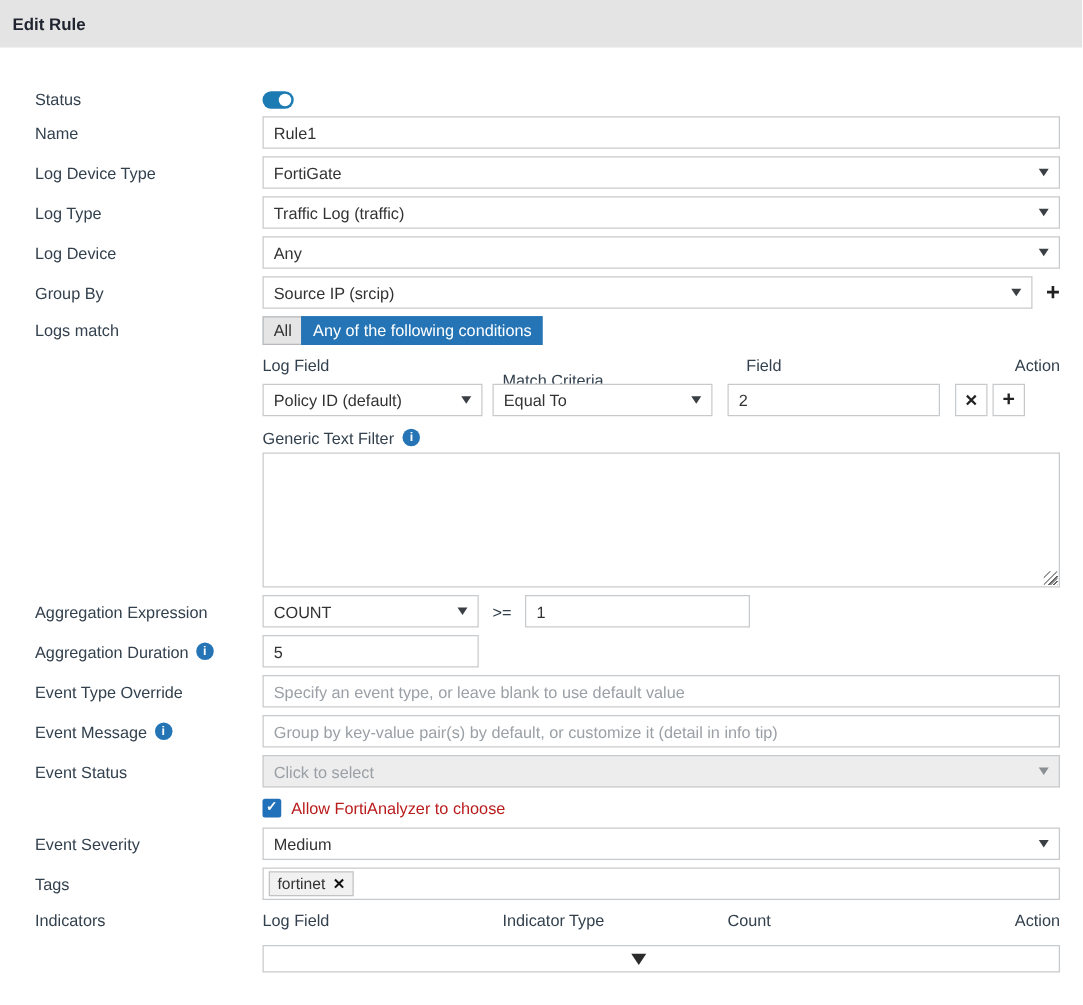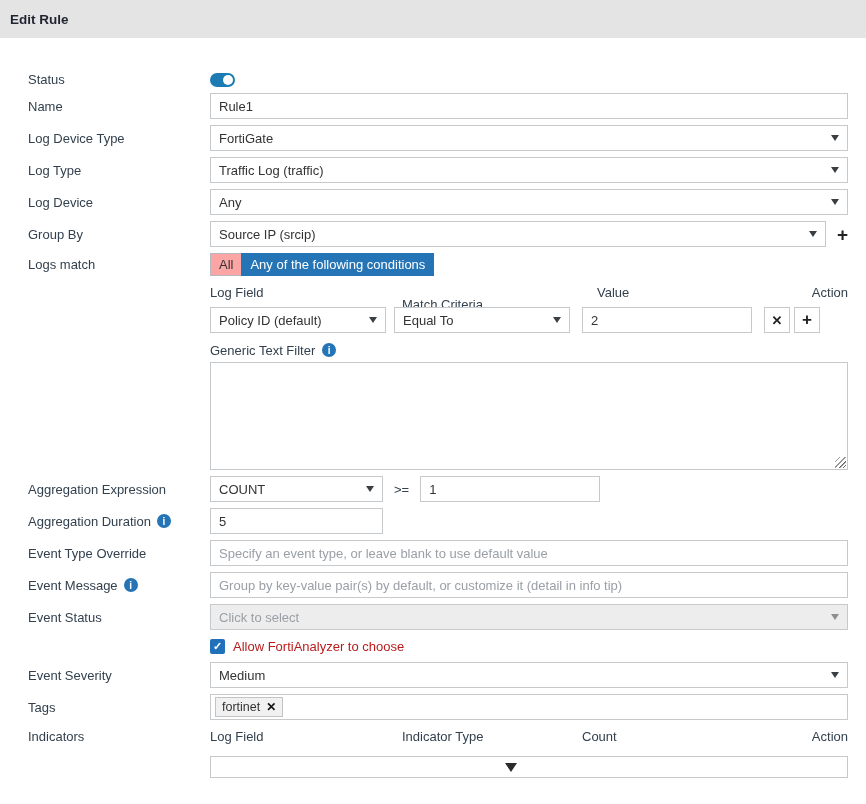--- a/index.html
+++ b/index.html
@@ -59,21 +59,21 @@
   
   .groupby-select { flex: 1; }
   .add-plain {
     margin-left: 11px; font-size: 19px; font-weight: bold; color: #222;
     line-height: 1; cursor: pointer; flex-shrink: 0;
   }
 
   
   .seg-group { display: flex; height: 23px; }
   .seg {
-    height: 23px; padding: 0 8px; border: 1px solid #b6babe; background: #fca5a5;
+    height: 23px; padding: 0 8px; border: 1px solid #b6babe; background: #e5e5e5;
     font-family: inherit; font-size: 13px; color: #333; cursor: pointer;
   }
   .seg + .seg { margin-left: -1px; }
   .seg.active { background: #2575b6; border-color: #2575b6; color: #ffffff; }
 
   
   .thead { margin: 6px 0 4px 0; height: 20px; align-items: center; }
   .th { font-size: 13px; color: #33414e; }
   .c-th1 { width: 192px; }
   .c-th2 { width: 195px; margin-top: 24px; }
@@ -236,21 +236,21 @@
           <button class="seg active">Any of the following conditions</button>
         </div>
       </div>
     </div>
 
     <div class="row thead">
       <div class="label"></div>
       <div class="control">
         <span class="th c-th1">Log Field</span>
         <span class="th c-th2">Match Criteria</span>
-        <span class="th th-grow">Value</span>
+        <span class="th th-grow">Field</span>
         <span class="th th-action">Action</span>
       </div>
     </div>
 
     <div class="row cond-row">
       <div class="label"></div>
       <div class="control">
         <div class="select cond-select1">
           <span>Policy ID (default)</span>
           <span class="caret"></span>

